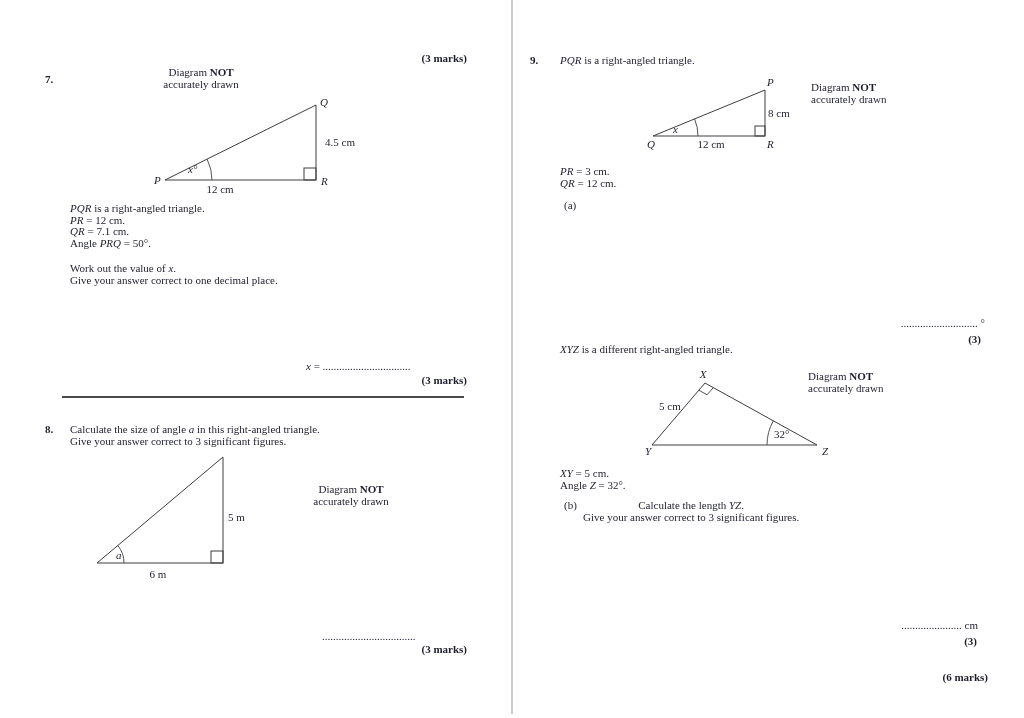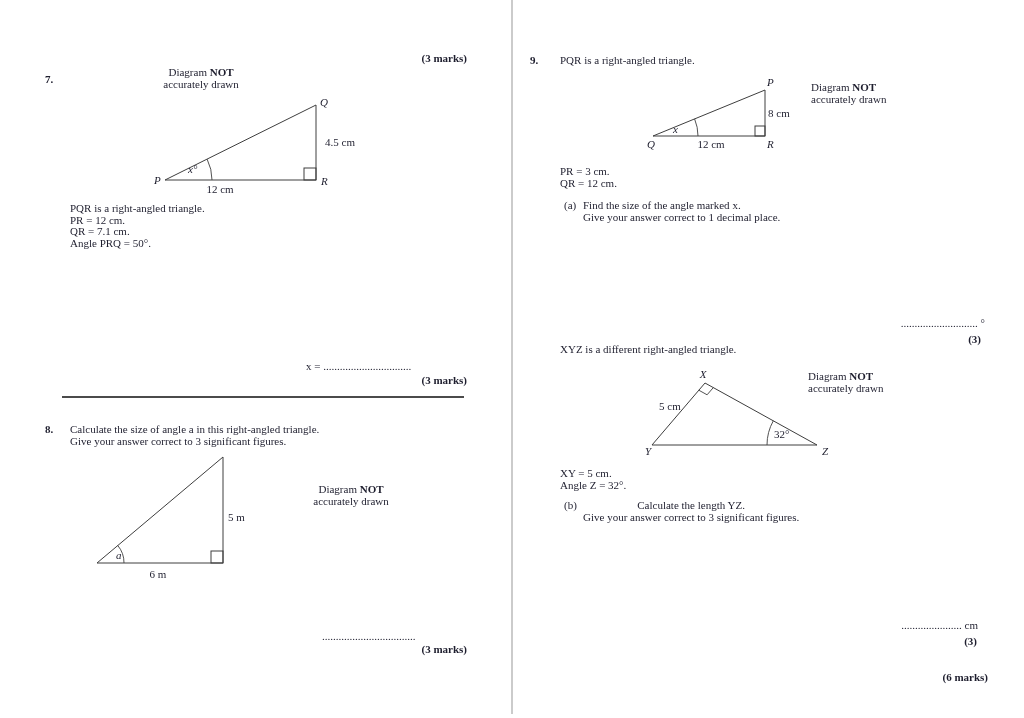--- a/index.html
+++ b/index.html
@@ -4,21 +4,21 @@
 <style>
   * { margin:0; padding:0; box-sizing:border-box; }
   html,body { background:#ffffff; }
   body { width:1024px; height:718px; font-family:"Liberation Serif","DejaVu Serif",serif; color:#1e1e2e; }
   .canvas { position:relative; width:1024px; height:718px; background:#ffffff; overflow:hidden; }
   .abs { position:absolute; }
   .t { font-size:11px; line-height:11.5px; white-space:nowrap; }
   .bold { font-weight:bold; }
   .right { text-align:right; }
   .center { text-align:center; }
-  .p-i { }
+  .p-i { font-style:italic; }
   .p-b { font-weight:bold; }
   .p-r { font-style:normal; font-weight:normal; }
   .divider { position:absolute; left:511px; top:0; width:2px; height:714px; background:#cbcbcb; }
   .rule { position:absolute; left:62px; top:396px; width:402px; height:2px; background:#4b4b4b; }
   svg { overflow:visible; }
   svg text { font-size:11px; font-family:"Liberation Serif","DejaVu Serif",serif; fill:#1e1e2e; }
   svg .vi { font-style:italic; }
   .tri { fill:none; stroke:#3e3e3e; stroke-width:1; }
   .thin { fill:none; stroke:#3e3e3e; stroke-width:0.9; }
 </style>
@@ -50,20 +50,24 @@
     <text x="175" y="51">4.5 cm</text>
   </svg>
 
   <div class="abs" style="left:70px;top:203px;">
     <div class="t"><span class="p-i">PQR</span><span class="p-r"> is a right-angled triangle.</span></div>
     <div class="t"><span class="p-i">PR</span><span class="p-r"> = 12 cm.</span></div>
     <div class="t"><span class="p-i">QR</span><span class="p-r"> = 7.1 cm.</span></div>
     <div class="t"><span class="p-r">Angle </span><span class="p-i">PRQ</span><span class="p-r"> = 50°.</span></div>
   </div>
 
+  <div class="abs" style="left:70px;top:263px;">
+    <div class="t"><span class="p-r">Work out the value of </span><span class="p-i">x</span><span class="p-r">.</span></div>
+    <div class="t"><span class="p-r">Give your answer correct to one decimal place.</span></div>
+  </div>
 
   <div class="abs t" style="left:306px;top:361px;"><span class="p-i">x</span><span class="p-r"> = ................................</span></div>
   <div class="abs t bold right" style="left:414px;top:375px;width:53px;">(3 marks)</div>
 
   <div class="rule"></div>
 
   <div class="abs t bold" style="left:45px;top:424px;">8.</div>
   <div class="abs" style="left:70px;top:424px;">
     <div class="t"><span class="p-r">Calculate the size of angle </span><span class="p-i">a</span><span class="p-r"> in this right-angled triangle.</span></div>
     <div class="t"><span class="p-r">Give your answer correct to 3 significant figures.</span></div>
@@ -105,24 +109,20 @@
     <div class="t"><span class="p-r">Diagram </span><span class="p-b">NOT</span></div>
     <div class="t">accurately drawn</div>
   </div>
 
   <div class="abs" style="left:560px;top:166px;">
     <div class="t"><span class="p-i">PR</span><span class="p-r"> = 3 cm.</span></div>
     <div class="t"><span class="p-i">QR</span><span class="p-r"> = 12 cm.</span></div>
   </div>
 
   <div class="abs t" style="left:564px;top:200px;">(a)</div>
-  <div class="abs" style="left:583px;top:200px;">
-    <div class="t"><span class="p-r">Find the size of the angle marked </span><span class="p-i">x</span><span class="p-r">.</span></div>
-    <div class="t"><span class="p-r">Give your answer correct to 1 decimal place.</span></div>
-  </div>
 
   <div class="abs t right" style="left:860px;top:318px;width:125px;">............................ °</div>
   <div class="abs t bold right" style="left:900px;top:334px;width:81px;">(3)</div>
 
   <div class="abs t" style="left:560px;top:344px;"><span class="p-i">XYZ</span><span class="p-r"> is a different right-angled triangle.</span></div>
 
   <svg class="abs" style="left:638px;top:366px;" width="200" height="95">
     <path class="tri" d="M14,79 L179,79 L67,17 Z"></path>
     <path class="thin" d="M60.8,24.2 L69.1,28.8 L75.3,21.6"></path>
     <path class="thin" d="M129,79 A50,50 0 0 1 135.3,54.8"></path>

